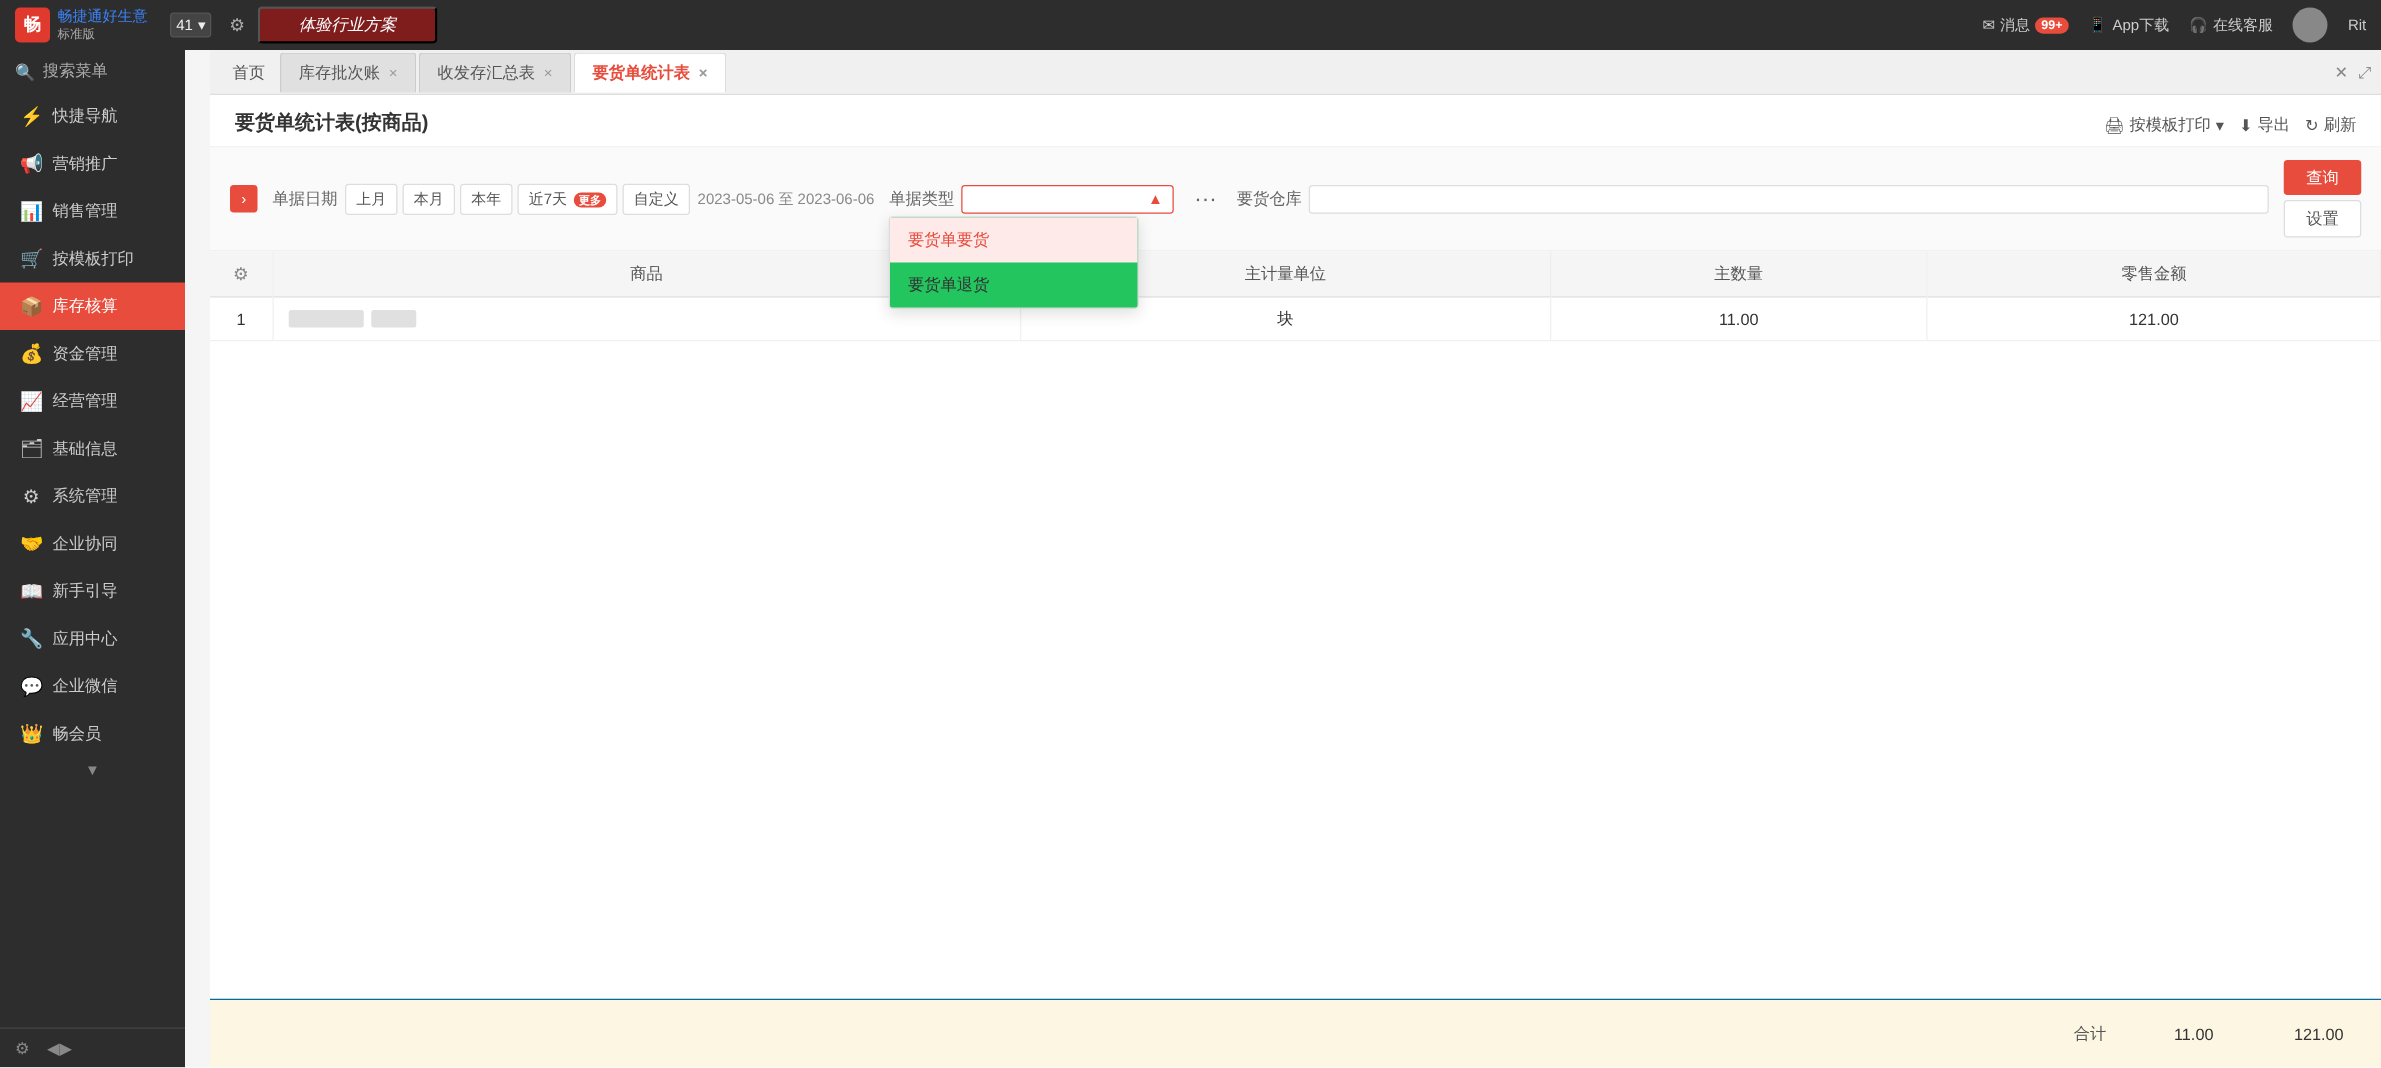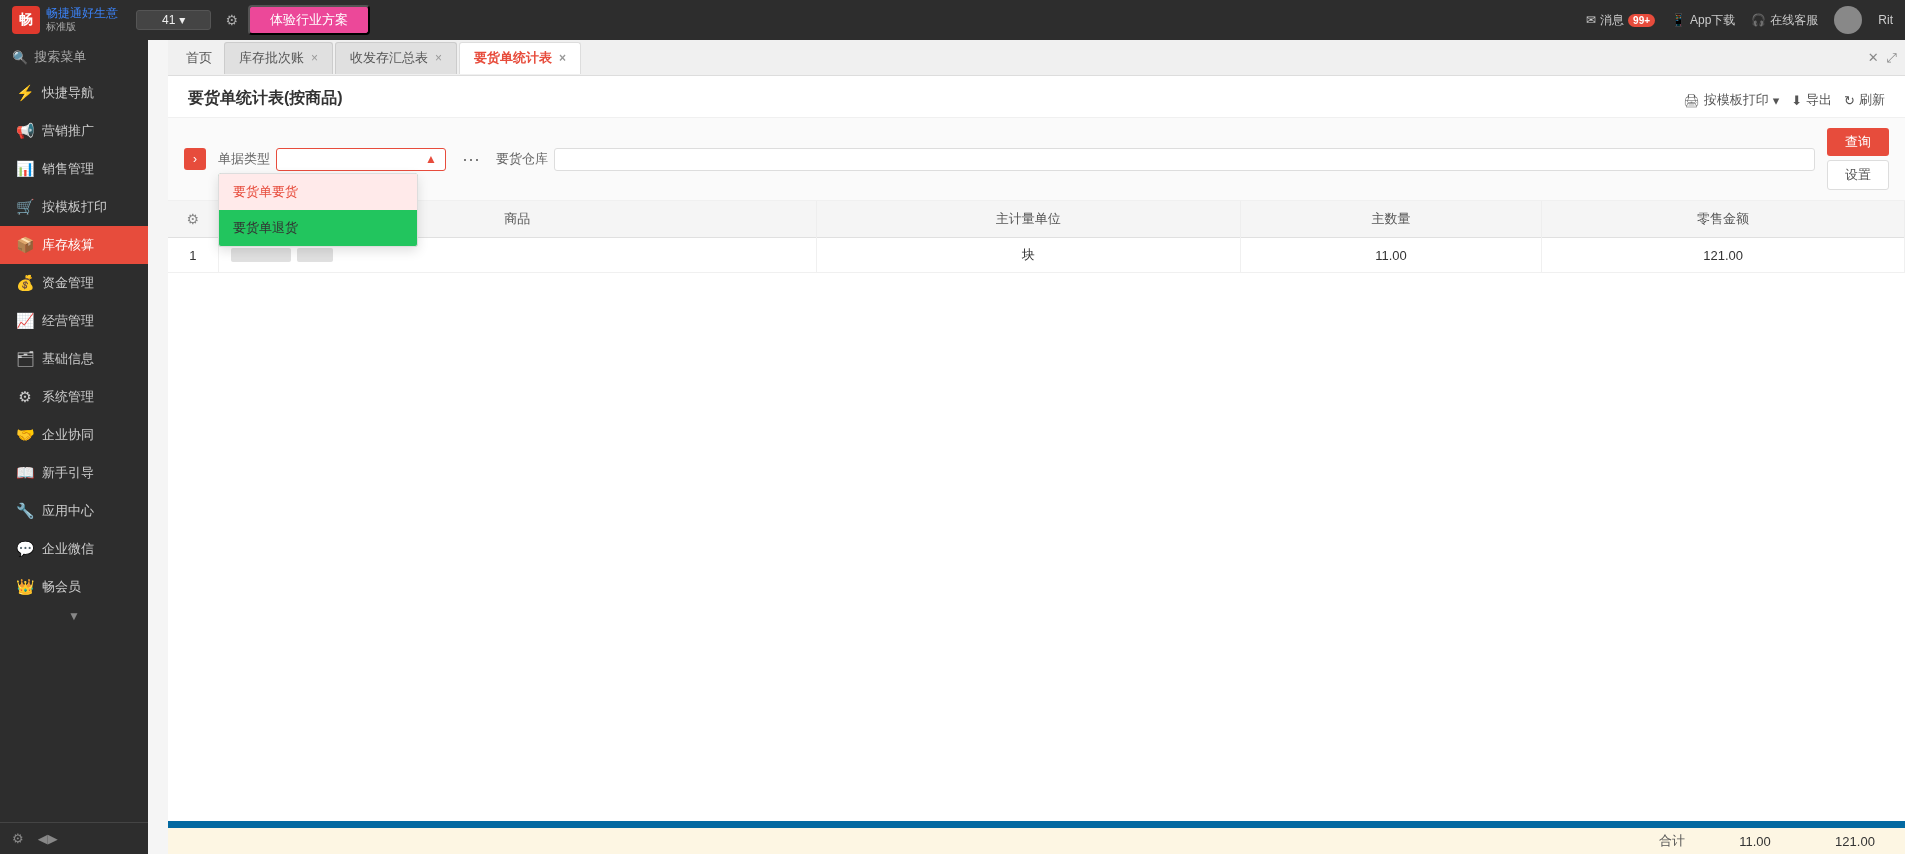--- a/index.html
+++ b/index.html
@@ -27,36 +27,37 @@
       border-radius: 4px;
       display: flex; align-items: center; justify-content: center;
       color: #fff; font-weight: bold; font-size: 14px;
     }
     .topbar-logo .logo-text { font-size: 12px; color: #3b82f6; line-height: 1.2; }
     .topbar-logo .logo-sub { font-size: 10px; color: #aaa; }
     .topbar-company {
       background: #444;
       border: 1px solid #555;
       color: #eee;
-      padding: 2px 25px;
+      padding: 2px 4px;
       border-radius: 3px;
       font-size: 12px;
       display: flex; align-items: center; gap: 4px;
       margin-left: 8px;
     }
     .topbar-gear {
       color: #aaa; font-size: 14px; margin-left: 4px; cursor: pointer;
     }
     .topbar-trial {
-      background: #ec4899;
+      background: #7f1d1d;
       color: #fff;
-      padding: 4px 20px;
+      padding: 4px 31px;
       border-radius: 4px;
       font-size: 13px;
       cursor: pointer;
+      font-style: italic;
     }
     .topbar-right {
       margin-left: auto;
       display: flex;
       align-items: center;
       gap: 16px;
       color: #ccc;
       font-size: 12px;
     }
     .topbar-right .badge-item {
@@ -327,24 +328,24 @@
       border-right: 1px solid #f0f0f0;
     }
     .td-product { display: flex; align-items: center; gap: 6px; }
     .product-placeholder { background: #e0e0e0; width: 60px; height: 14px; border-radius: 2px; display: inline-block; }
     .product-placeholder2 { background: #e0e0e0; width: 36px; height: 14px; border-radius: 2px; display: inline-block; }
     .settings-col-icon { color: #888; font-size: 14px; cursor: pointer; }
 
     
     .table-footer {
       background: #fdf6e3;
-      border-top: 7px solid #0369a1;
-      display: flex;
-      align-items: center;
-      padding: 4px 0;
+      border-top: 1px solid #0369a1;
+      display: flex;
+      align-items: center;
+      padding: 18px 0;
       flex-shrink: 0;
     }
     .table-footer .footer-label {
       text-align: right; padding-right: 20px;
       font-size: 13px; color: #555;
       min-width: 280px;
     }
     .table-footer .footer-val {
       font-size: 13px; color: #333;
       min-width: 100px; text-align: center;
@@ -507,20 +508,34 @@
           <span>刷新</span>
         </div>
       </div>
     </div>
 
     <div class="filter-bar">
       <div class="filter-expand-btn">
         <span>›</span>
       </div>
 
+      <div class="filter-group">
+        <span class="filter-label">单据日期</span>
+        <div class="filter-date-btns">
+          <button class="date-btn">上月</button>
+          <button class="date-btn">本月</button>
+          <button class="date-btn">本年</button>
+          <button class="date-btn">
+            <span>近7天</span>
+            <span class="badge-red" style="font-size:9px; padding:1px 4px; margin-left:2px;">更多</span>
+          </button>
+          <button class="date-custom-btn">自定义</button>
+        </div>
+        <span class="date-range-text">2023-05-06 至 2023-06-06</span>
+      </div>
 
       <div class="filter-group" style="position:relative;">
         <span class="filter-label">单据类型</span>
         <div class="filter-dropdown">
           <input type="text" style="width: 140px;">
           <span class="chevron">▲</span>
         </div>
 
         <div class="dropdown-popup">
           <div class="dropdown-option selected">

